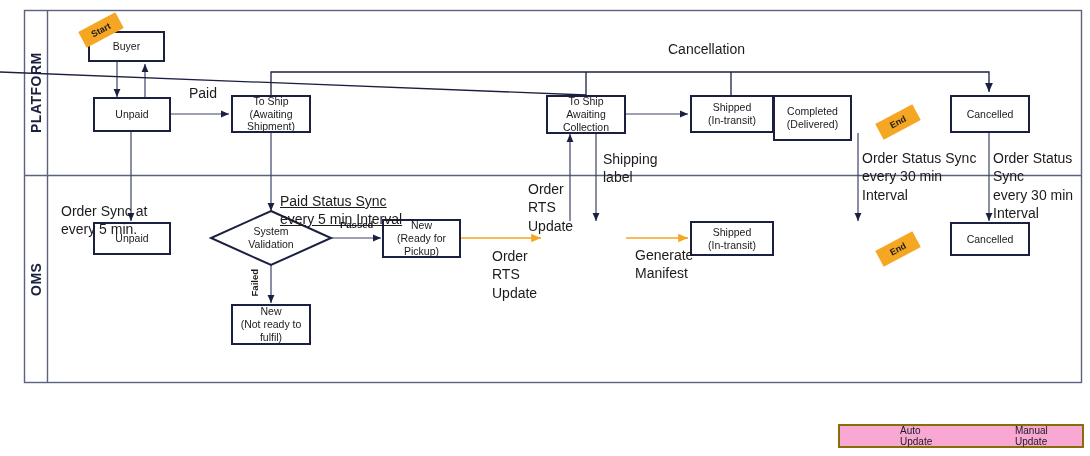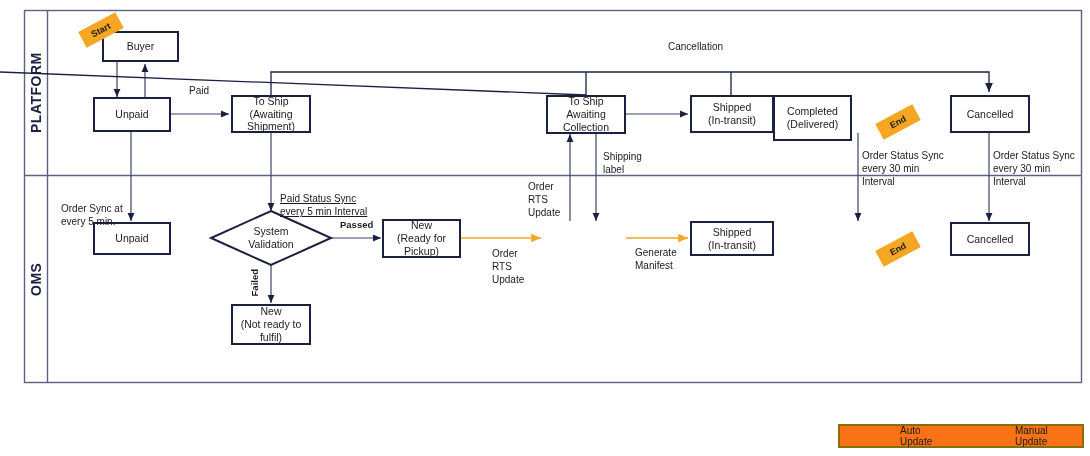--- a/index.html
+++ b/index.html
@@ -9,31 +9,31 @@
 
   .node{position:absolute;border:2px solid #1b2040;background:#ffffff;
         display:flex;align-items:center;justify-content:center;text-align:center;
         font-size:10.5px;color:#1b1b1b;line-height:1.22;box-sizing:border-box;}
   .node span{display:block;}
 
   .lane-label{position:absolute;font-size:14px;font-weight:bold;color:#1b2040;
         letter-spacing:.5px;writing-mode:vertical-rl;transform:rotate(180deg);
         display:flex;align-items:center;justify-content:center;}
 
-  .edge-label{position:absolute;font-size:10px;color:#1b1b1b;line-height:1.32;
+  .edge-label{position:absolute;font-size:14px;color:#1b1b1b;line-height:1.32;
         background:transparent;white-space:pre-line;}
   .edge-label.b{font-weight:bold;font-size:9.5px;}
   .edge-label.rot{writing-mode:vertical-rl;transform:rotate(180deg);}
 
   .badge{position:absolute;background:#F5A623;color:#1b1b1b;font-size:9px;font-weight:bold;
         width:42px;height:18px;display:flex;align-items:center;justify-content:center;}
   .badge.start{transform:rotate(-28deg);}
   .badge.end{transform:rotate(-28deg);}
 
-  .legend{position:absolute;border:2px solid #8a6d0b;background:#f97316;
+  .legend{position:absolute;border:2px solid #8a6d0b;background:#f9a8d4;
         display:flex;align-items:center;box-sizing:border-box;}
   .legend .item{display:flex;align-items:center;font-size:10px;color:#1b1b1b;}
   .legend .lbl{margin-left:8px;}
 </style>
 </head>
 <body>
 
 <div id="stage">
 
   <svg class="layer" viewBox="0 0 1090 456">
@@ -104,21 +104,21 @@
 
     <g>
       <line x1="852" y1="436" x2="878" y2="436" stroke="#1b2040" stroke-width="1.3" marker-end="url(#arrAuto)"></line>
       <line x1="962" y1="436" x2="988" y2="436" stroke="#F5A623" stroke-width="1.5" marker-end="url(#arrMan)"></line>
     </g>
   </svg>
 
   <div class="lane-label" style="left:24px;top:11px;width:24px;height:164px;">PLATFORM</div>
   <div class="lane-label" style="left:24px;top:176px;width:24px;height:206px;">OMS</div>
 
-  <div class="node" style="left:102px;top:31px;width:77px;height:31px;align-items:center;">
+  <div class="node" style="left:88px;top:31px;width:77px;height:31px;align-items:center;">
     <span>Buyer</span>
   </div>
 
   <div class="node" style="left:93px;top:97px;width:78px;height:35px;">
     <span>Unpaid</span>
   </div>
 
   <div class="node" style="left:231px;top:95px;width:80px;height:38px;">
     <span style="white-space:pre-line;">To Ship
 (Awaiting

